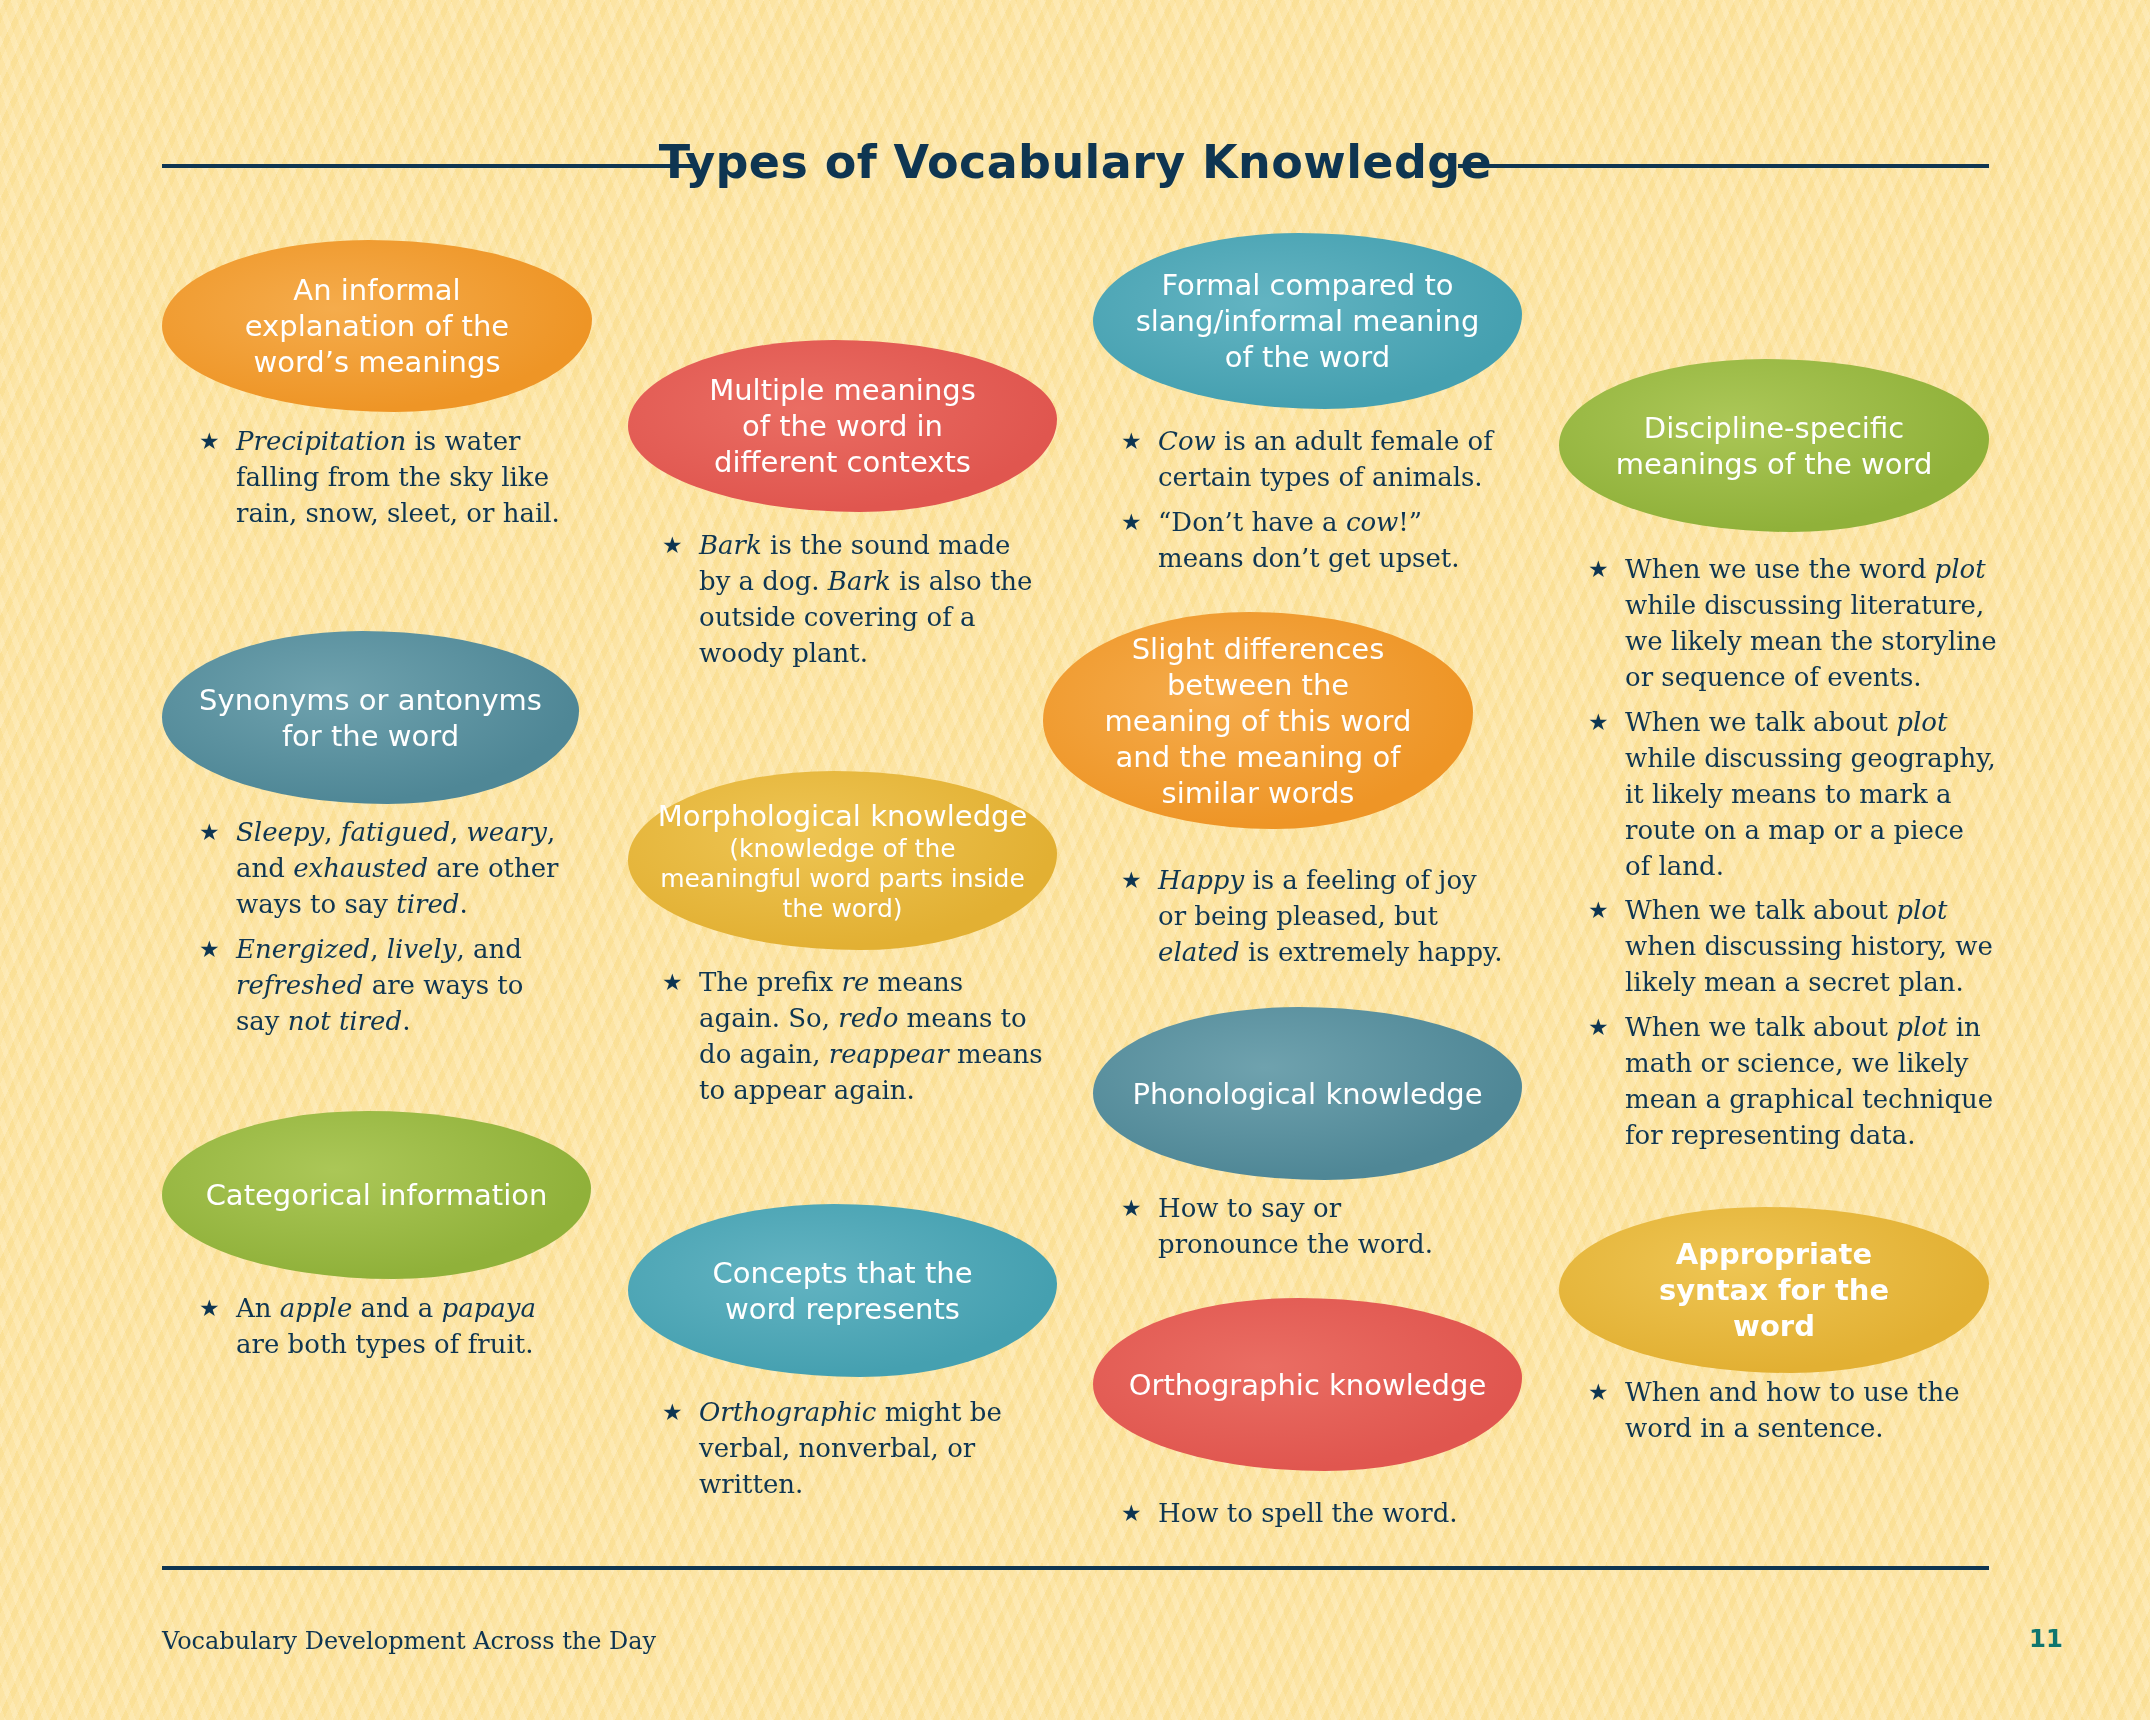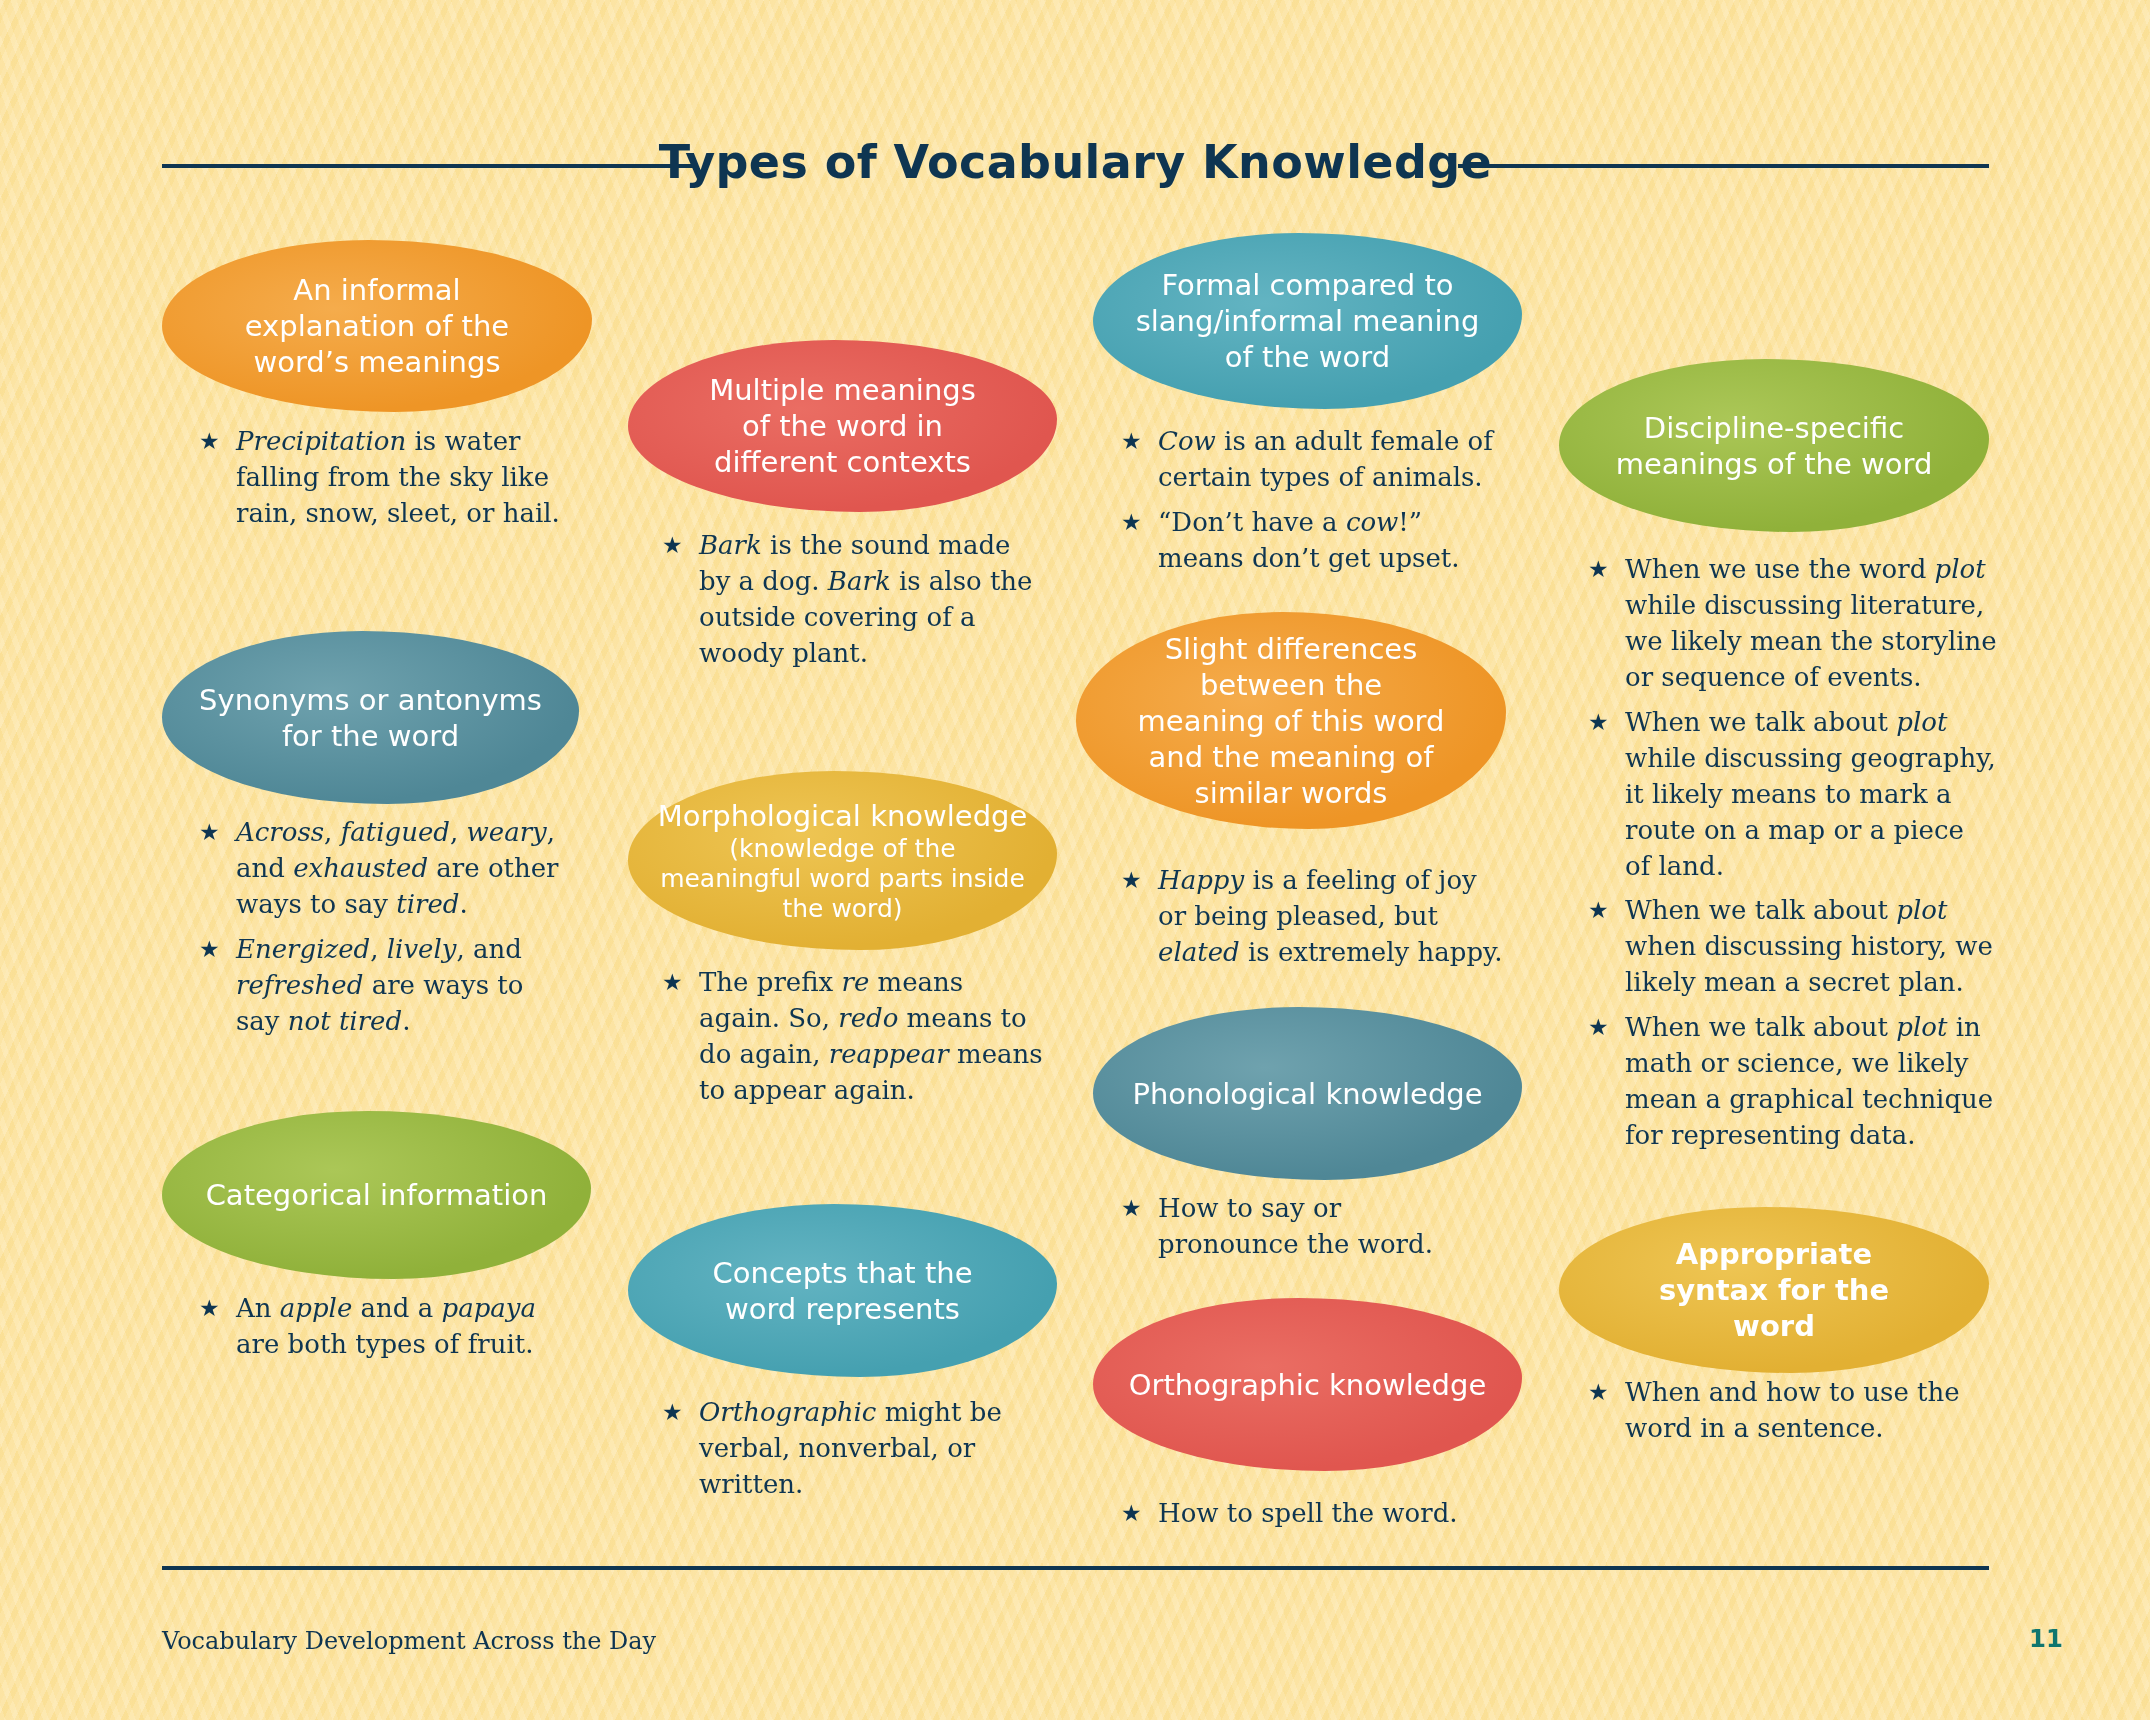--- a/index.html
+++ b/index.html
@@ -59,21 +59,21 @@
   <span style="max-width:344px;">An informal explanation of the word’s meanings</span>
 </div>
 <ul class="list" style="left:199px; top:423px; width:387px;">
     <li><span class="star">★</span><span><i>Precipitation</i> is water falling from the sky like rain, snow, sleet, or hail.</span></li>
   </ul>
 
 <div class="bubble b-slate" style="left:162px; top:631px; width:417px; height:173px;">
   <span style="max-width:344px;">Synonyms or antonyms for the word</span>
 </div>
 <ul class="list" style="left:199px; top:814px; width:373px;">
-    <li><span class="star">★</span><span><i>Across</i>, <i>fatigued</i>, <i>weary</i>, and <i>exhausted</i> are other ways to say <i>tired</i>.</span></li>
+    <li><span class="star">★</span><span><i>Sleepy</i>, <i>fatigued</i>, <i>weary</i>, and <i>exhausted</i> are other ways to say <i>tired</i>.</span></li>
     <li><span class="star">★</span><span><i>Energized</i>, <i>lively</i>, and <i>refreshed</i> are ways to say <i>not tired</i>.</span></li>
   </ul>
 
 <div class="bubble b-green" style="left:162px; top:1111px; width:429px; height:168px;">
   <span>Categorical information</span>
 </div>
 <ul class="list" style="left:199px; top:1290px; width:373px;">
     <li><span class="star">★</span><span>An <i>apple</i> and a <i>papaya</i> are both types of fruit.</span></li>
   </ul>
 
@@ -102,21 +102,21 @@
   </ul>
 
 <div class="bubble b-teal" style="left:1093px; top:233px; width:429px; height:176px;">
   <span style="max-width:373px;">Formal compared to slang/informal meaning of the word</span>
 </div>
 <ul class="list" style="left:1121px; top:423px; width:387px;">
     <li><span class="star">★</span><span><i>Cow</i> is an adult female of certain types of animals.</span></li>
     <li><span class="star">★</span><span>“Don’t have a <i>cow</i>!” means don’t get upset.</span></li>
   </ul>
 
-<div class="bubble b-orange" style="left:1076px; top:612px; width:430px; height:217px;">
+<div class="bubble b-orange" style="left:1043px; top:612px; width:430px; height:217px;">
   <span style="max-width:315px;">Slight differences between the meaning of this word and the meaning of similar words</span>
 </div>
 <ul class="list" style="left:1121px; top:862px; width:387px;">
     <li><span class="star">★</span><span><i>Happy</i> is a feeling of joy or being pleased, but <i>elated</i> is extremely happy.</span></li>
   </ul>
 
 <div class="bubble b-slate" style="left:1093px; top:1007px; width:429px; height:173px;">
   <span>Phonological knowledge</span>
 </div>
 <ul class="list" style="left:1121px; top:1190px; width:358px;">

